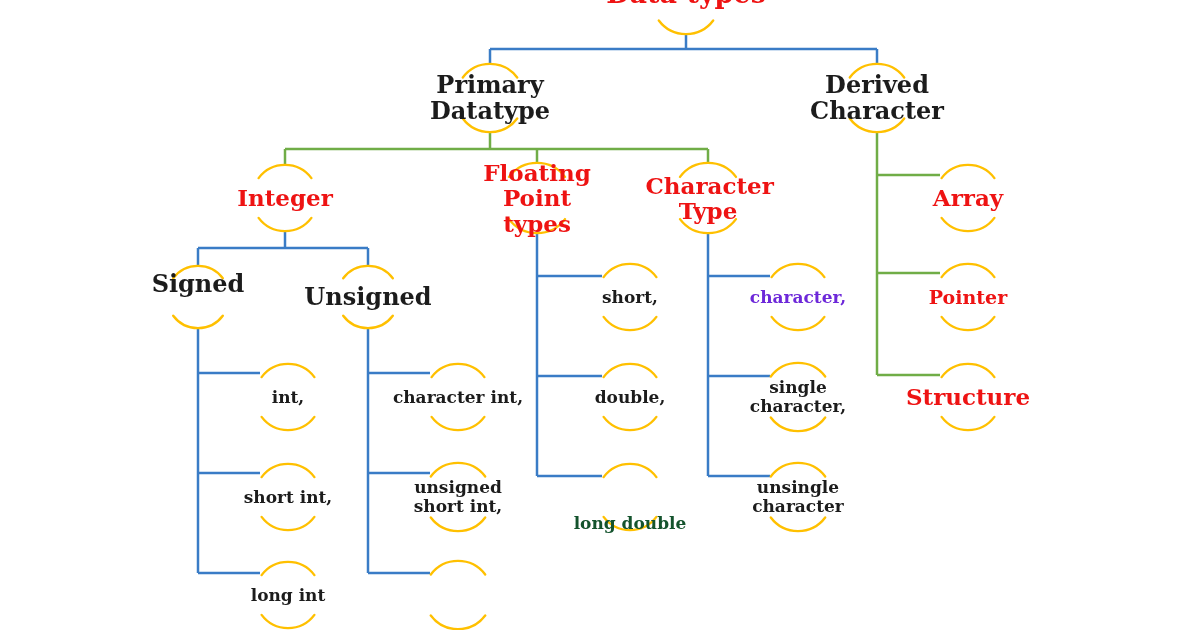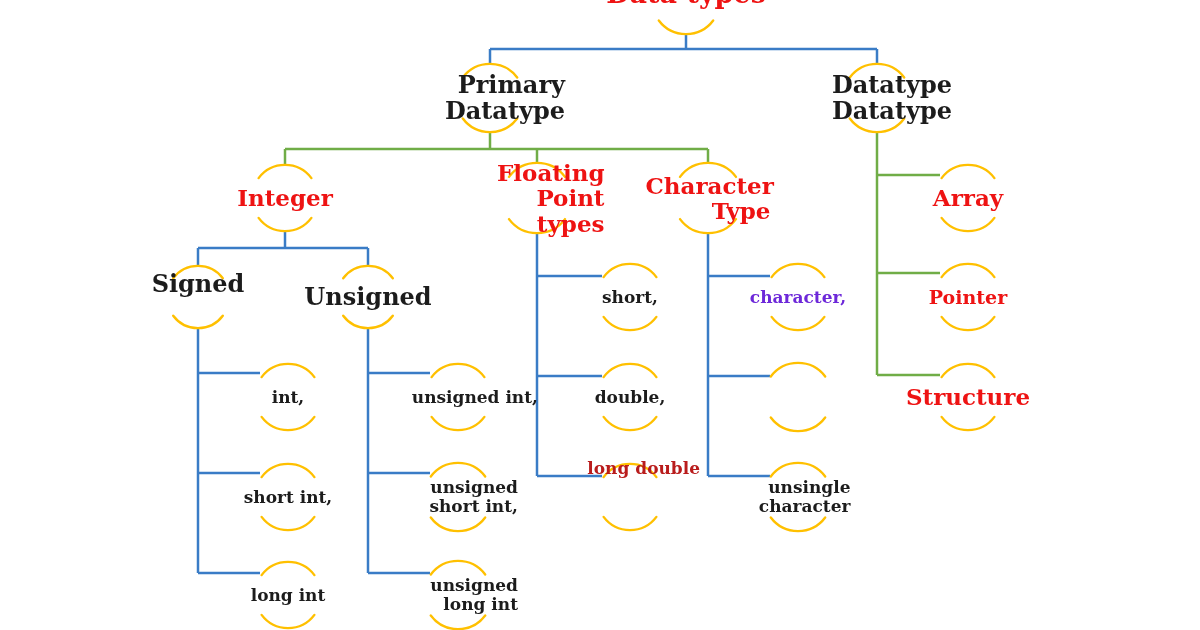--- a/index.html
+++ b/index.html
@@ -8,21 +8,21 @@
     width:1200px;height:630px;
     overflow:hidden;
     background:#fff;
     font-family:"DejaVu Serif","Liberation Serif",serif;
   }
   .stage svg{position:absolute;left:0;top:0;}
   #nodes{position:absolute;left:0;top:0;width:1200px;height:630px;}
   .lbl{
     position:absolute;
     transform:translate(-50%,-50%);
-    text-align:right;
+    text-align:center;
     font-weight:bold;
     line-height:1.1;
     white-space:normal;
     z-index:2;
   }
 </style>
 </head>
 <body>
 
 <div class="stage">
@@ -109,34 +109,34 @@
         <path d="M 771.6 316.9 A 33 33 0 0 0 824.4 316.9" fill="none" stroke="#ffc000" stroke-width="2.4" stroke-linecap="round"></path>
         <path d="M 770.8 376.5 A 34 34 0 0 1 825.2 376.5" fill="none" stroke="#ffc000" stroke-width="2.4" stroke-linecap="round"></path>
         <path d="M 770.8 417.5 A 34 34 0 0 0 825.2 417.5" fill="none" stroke="#ffc000" stroke-width="2.4" stroke-linecap="round"></path>
         <path d="M 770.8 476.5 A 34 34 0 0 1 825.2 476.5" fill="none" stroke="#ffc000" stroke-width="2.4" stroke-linecap="round"></path>
         <path d="M 770.8 517.5 A 34 34 0 0 0 825.2 517.5" fill="none" stroke="#ffc000" stroke-width="2.4" stroke-linecap="round"></path>
       </g>
   </svg>
   <div id="nodes">
       <div class="lbl" style="left: 686px; top: -6px; font-size: 27px; color: rgb(238, 19, 19);">Data types</div>
       <div class="lbl" style="left: 490px; top: 98px; font-size: 24px; width: 150px; color: rgb(28, 28, 28);">Primary Datatype</div>
-      <div class="lbl" style="left: 877px; top: 98px; font-size: 24px; width: 150px; color: rgb(28, 28, 28);">Datatype Datatype</div>
+      <div class="lbl" style="left: 877px; top: 98px; font-size: 24px; width: 150px; color: rgb(28, 28, 28);">Derived Character</div>
       <div class="lbl" style="left: 285px; top: 198px; font-size: 23px; color: rgb(238, 19, 19);">Integer</div>
       <div class="lbl" style="left: 708px; top: 198px; font-size: 23px; width: 125px; color: rgb(238, 19, 19);">Character Type</div>
       <div class="lbl" style="left: 537px; top: 198px; font-size: 23px; width: 135px; color: rgb(238, 19, 19);">Floating Point types</div>
       <div class="lbl" style="left: 968px; top: 198px; font-size: 23px; color: rgb(238, 19, 19);">Array</div>
       <div class="lbl" style="left: 968px; top: 297px; font-size: 19px; color: rgb(238, 19, 19);">Pointer</div>
       <div class="lbl" style="left: 968px; top: 397px; font-size: 23px; color: rgb(238, 19, 19);">Structure</div>
       <div class="lbl" style="left: 198px; top: 284px; font-size: 24px; color: rgb(28, 28, 28);">Signed</div>
       <div class="lbl" style="left: 368px; top: 297px; font-size: 24px; color: rgb(28, 28, 28);">Unsigned</div>
       <div class="lbl" style="left: 288px; top: 397px; font-size: 17px; color: rgb(28, 28, 28);">int,</div>
       <div class="lbl" style="left: 288px; top: 497px; font-size: 17px; color: rgb(28, 28, 28);">short int,</div>
       <div class="lbl" style="left: 288px; top: 595px; font-size: 17px; color: rgb(28, 28, 28);">long int</div>
-      <div class="lbl" style="left: 458px; top: 397px; font-size: 17px; width: 160px; color: rgb(28, 28, 28);">unsigned int,</div>
+      <div class="lbl" style="left: 458px; top: 397px; font-size: 17px; width: 160px; color: rgb(28, 28, 28);">character int,</div>
       <div class="lbl" style="left: 458px; top: 497px; font-size: 17px; width: 120px; color: rgb(28, 28, 28);">unsigned short int,</div>
-      <div class="lbl" style="left: 458px; top: 595px; font-size: 17px; width: 120px; color: rgb(28, 28, 28);">unsigned long int</div>
       <div class="lbl" style="left: 630px; top: 297px; font-size: 17px; color: rgb(28, 28, 28);">short,</div>
       <div class="lbl" style="left: 630px; top: 397px; font-size: 17px; color: rgb(28, 28, 28);">double,</div>
-      <div class="lbl" style="left: 630px; top: 468px; font-size: 17px; width: 140px; color: #b91c1c;">long double</div>
+      <div class="lbl" style="left: 630px; top: 523px; font-size: 17px; width: 140px; color: #14532d;">long double</div>
       <div class="lbl" style="left: 798px; top: 297px; font-size: 17px; color: #6d28d9;">character,</div>
+      <div class="lbl" style="left: 798px; top: 397px; font-size: 17px; width: 100px; color: rgb(28, 28, 28);">single character,</div>
       <div class="lbl" style="left: 798px; top: 497px; font-size: 17px; width: 105px; color: rgb(28, 28, 28);">unsingle character</div>
     </div>
 </div>
 
 </body></html>

